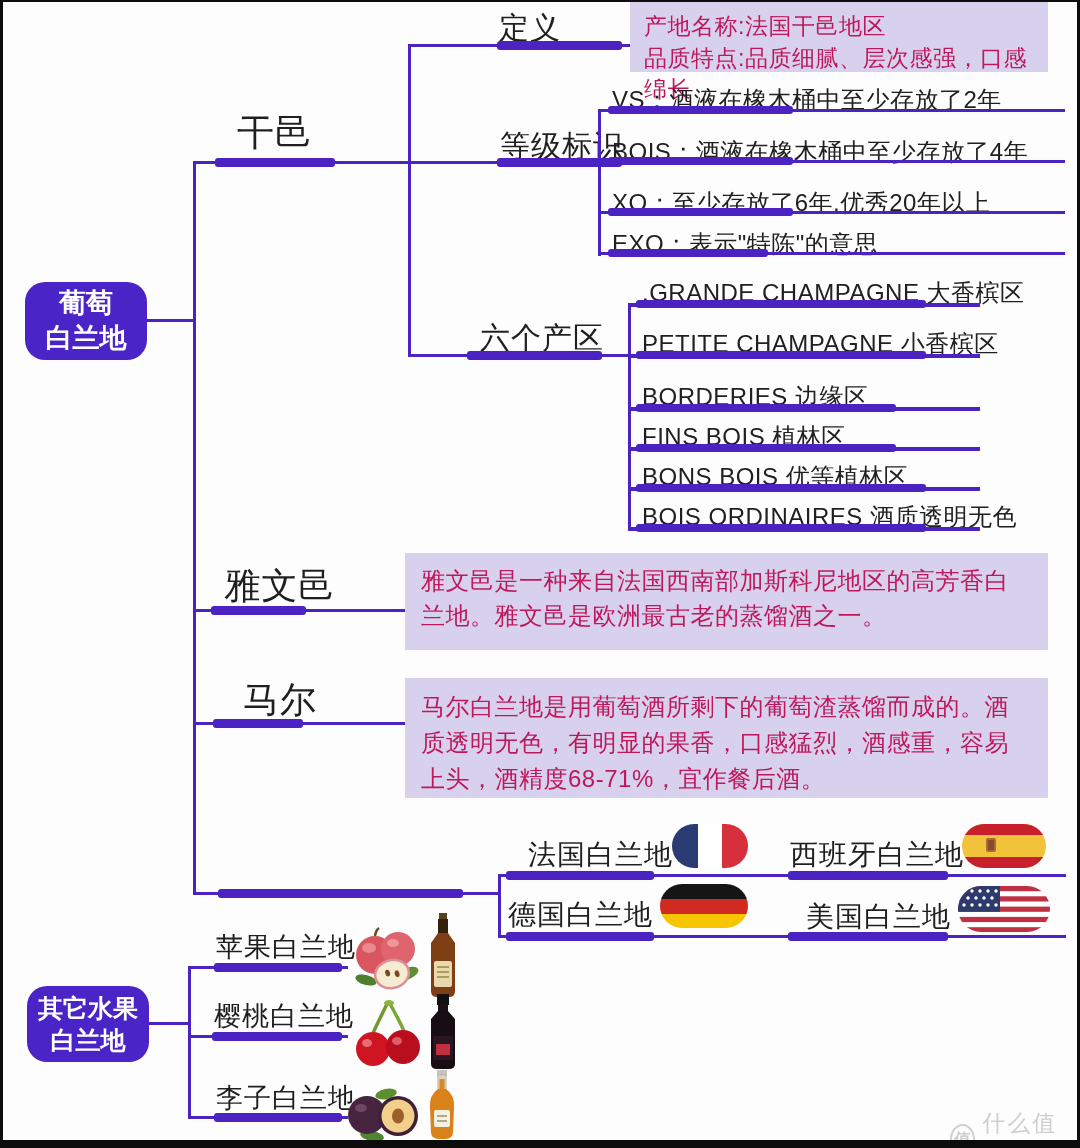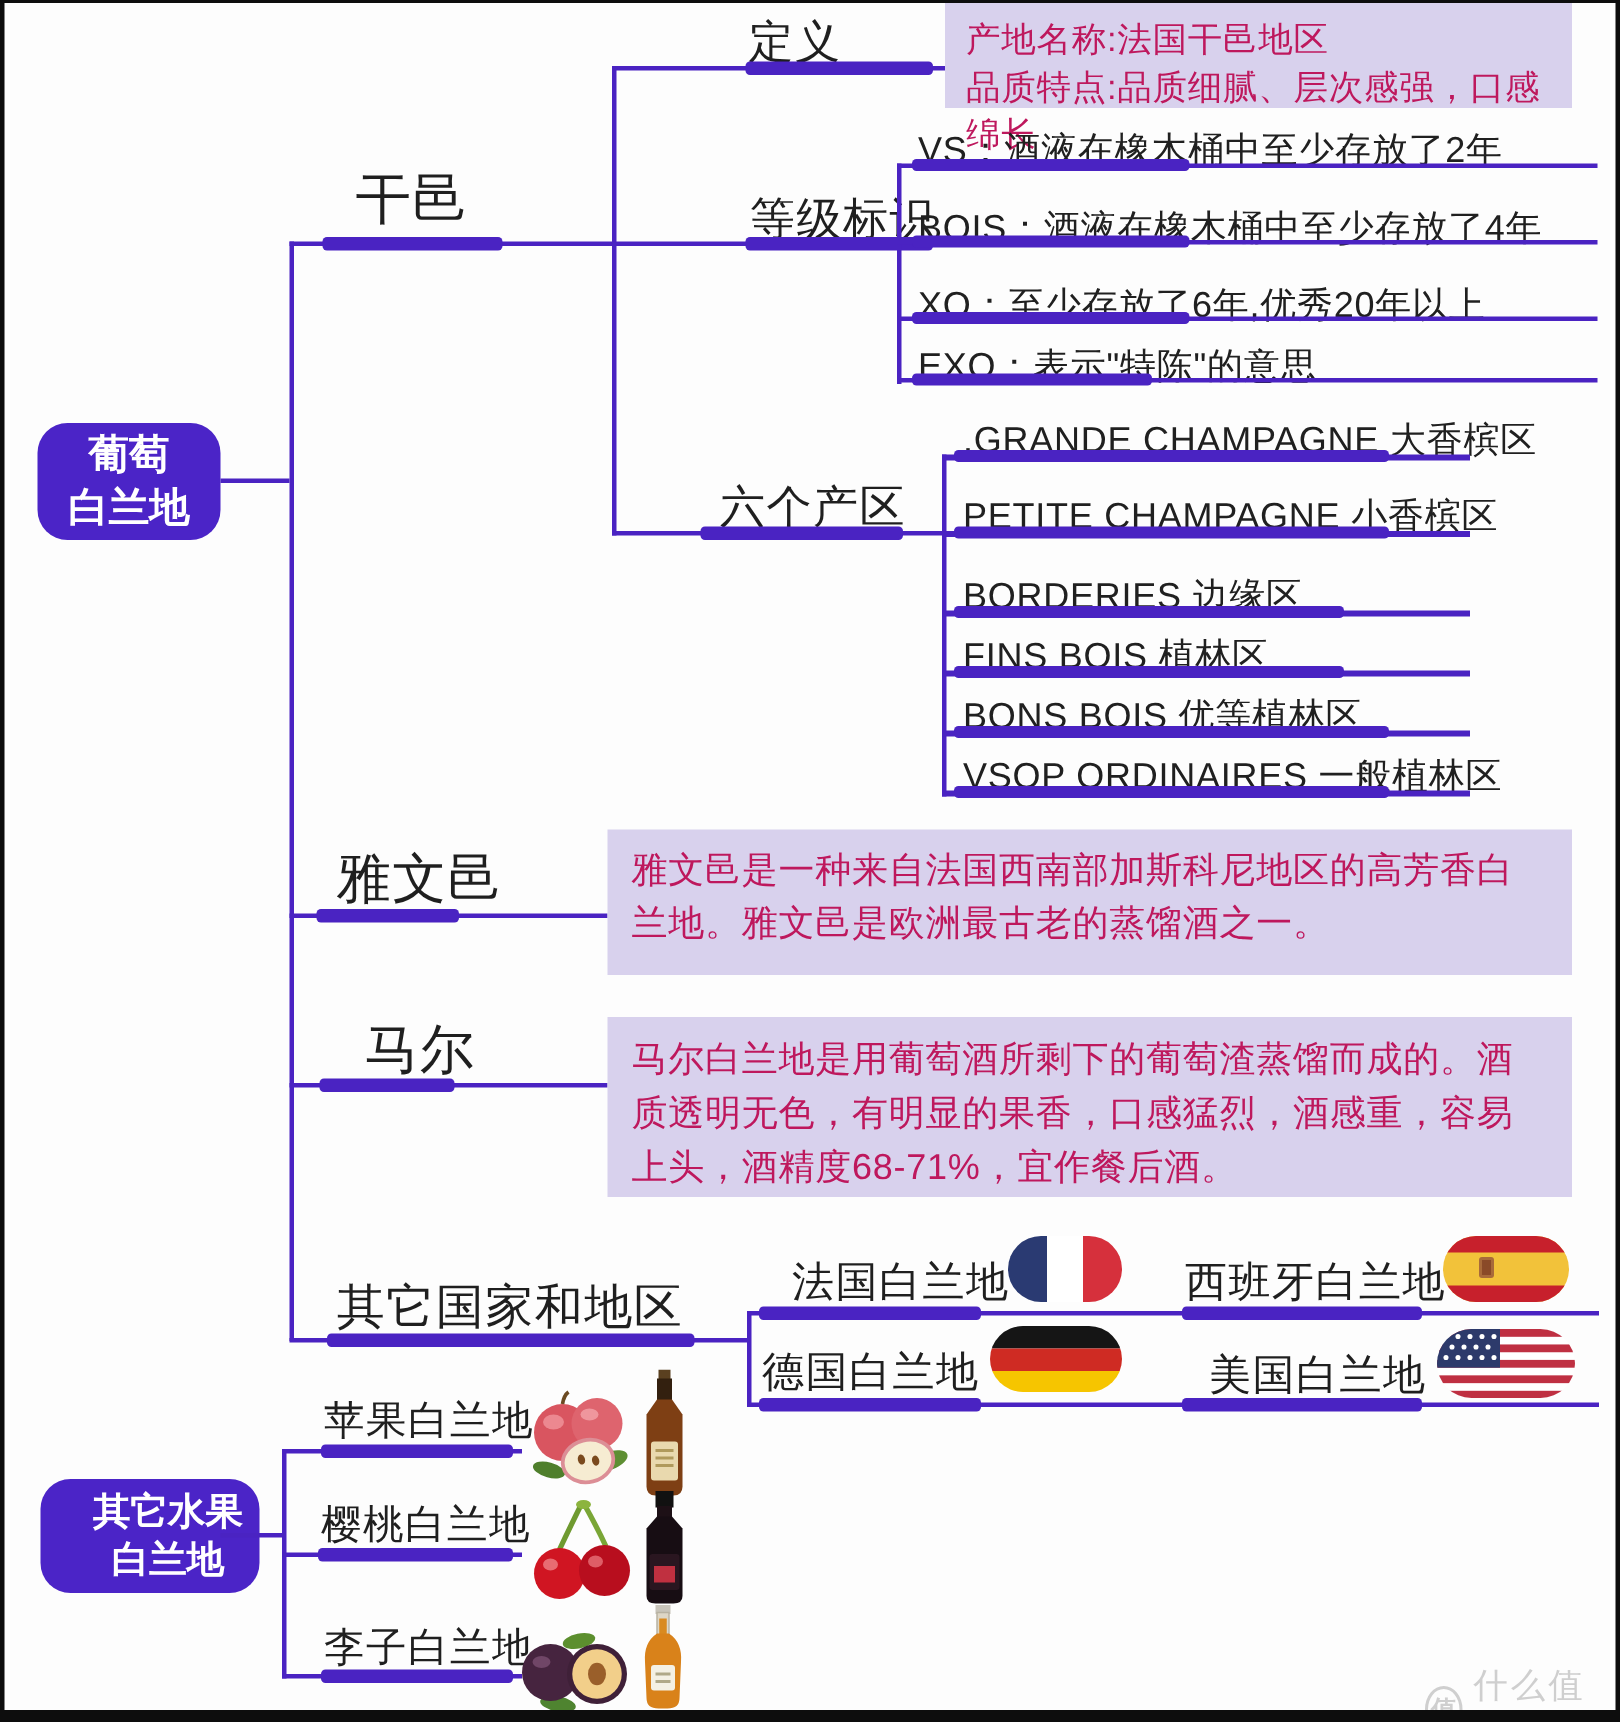--- a/index.html
+++ b/index.html
@@ -99,35 +99,34 @@
   <div class="bar" style="left:636px;top:404px;width:260px;height:8px;"></div>
 
   <div class="itemLabel" style="left:642px;top:421px;">FINS BOIS 植林区</div>
   <div class="line" style="left:628px;top:447px;width:352px;height:4px;"></div>
   <div class="bar" style="left:636px;top:444px;width:260px;height:8px;"></div>
 
   <div class="itemLabel" style="left:642px;top:461px;">BONS BOIS 优等植林区</div>
   <div class="line" style="left:628px;top:487px;width:352px;height:4px;"></div>
   <div class="bar" style="left:636px;top:484px;width:290px;height:8px;"></div>
 
-  <div class="itemLabel" style="left:642px;top:501px;">VSOP ORDINAIRES 一般植林区</div>
+  <div class="itemLabel" style="left:642px;top:501px;">BOIS ORDINAIRES 酒质透明无色</div>
   <div class="line" style="left:628px;top:527px;width:352px;height:4px;"></div>
   <div class="bar" style="left:636px;top:524px;width:290px;height:8px;"></div>
 
   <div class="bigLabel" style="left:200px;top:562px;width:160px;font-size:36px;">雅文邑</div>
   <div class="line" style="left:193px;top:609px;width:212px;height:3px;"></div>
   <div class="bar" style="left:211px;top:606px;width:95px;height:9px;"></div>
   <div class="box" style="left:405px;top:553px;width:643px;height:97px;">雅文邑是一种来自法国西南部加斯科尼地区的高芳香白兰地。雅文邑是欧洲最古老的蒸馏酒之一。</div>
 
   <div class="bigLabel" style="left:200px;top:676px;width:160px;font-size:36px;">马尔</div>
   <div class="line" style="left:193px;top:722px;width:212px;height:3px;"></div>
   <div class="bar" style="left:213px;top:719px;width:90px;height:9px;"></div>
   <div class="box" style="left:405px;top:678px;width:643px;height:120px;line-height:1.5;">马尔白兰地是用葡萄酒所剩下的葡萄渣蒸馏而成的。酒质透明无色，有明显的果香，口感猛烈，酒感重，容易上头，酒精度68-71%，宜作餐后酒。</div>
 
-  <div class="bigLabel" style="left:200px;top:850px;width:280px;font-size:32px;">其它国家和地区</div>
   <div class="line" style="left:193px;top:892px;width:307px;height:3px;"></div>
   <div class="bar" style="left:218px;top:889px;width:245px;height:9px;"></div>
   <div class="line" style="left:498px;top:874px;width:3px;height:64px;"></div>
 
   <div class="line" style="left:498px;top:874px;width:568px;height:3px;"></div>
   <div class="bar" style="left:506px;top:871px;width:148px;height:9px;"></div>
   <div class="bar" style="left:788px;top:871px;width:160px;height:9px;"></div>
   <div class="line" style="left:498px;top:935px;width:568px;height:3px;"></div>
   <div class="bar" style="left:506px;top:932px;width:148px;height:9px;"></div>
   <div class="bar" style="left:788px;top:932px;width:160px;height:9px;"></div>
@@ -201,21 +200,21 @@
           <circle cx="6" cy="19" r="1.7"></circle>
             <circle cx="14" cy="19" r="1.7"></circle>
             <circle cx="22" cy="19" r="1.7"></circle>
             <circle cx="30" cy="19" r="1.7"></circle>
             <circle cx="38" cy="19" r="1.7"></circle>
         </g>
       </g>
     </svg>
   </div>
 
-  <div class="node" style="left:27px;top:986px;width:122px;height:76px;font-size:25px;padding-left:24px;">
+  <div class="node" style="left:27px;top:986px;width:122px;height:76px;font-size:25px;">
     <span>其它水果</span>
     <span>白兰地</span>
   </div>
   <div class="line" style="left:147px;top:1022px;width:41px;height:3px;"></div>
   <div class="line" style="left:188px;top:966px;width:3px;height:153px;"></div>
 
   <div class="fruitLabel" style="left:216px;top:929px;">苹果白兰地</div>
   <div class="line" style="left:188px;top:966px;width:160px;height:3px;"></div>
   <div class="bar" style="left:214px;top:963px;width:128px;height:9px;"></div>
   <div class="abs" style="left:352px;top:922px;">

